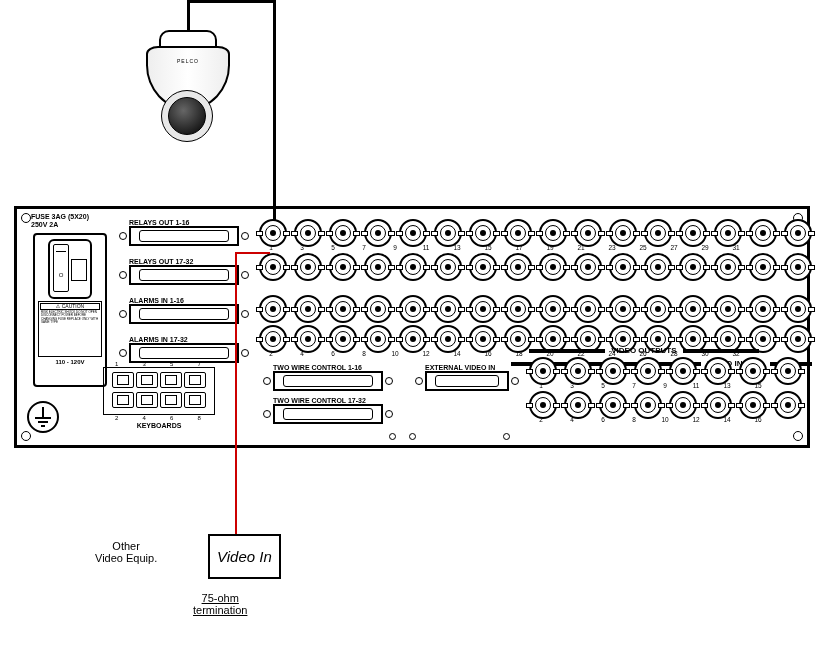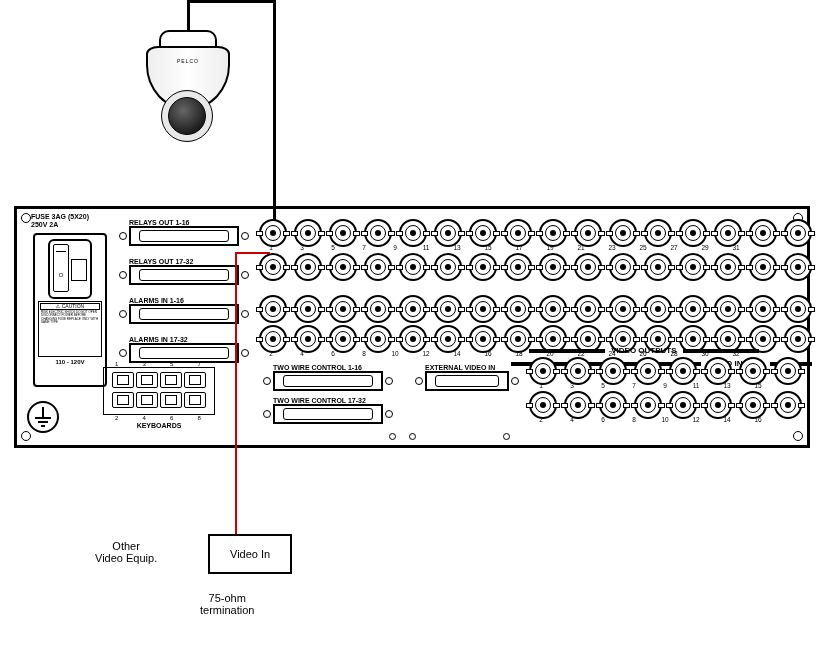--- a/index.html
+++ b/index.html
@@ -51,21 +51,21 @@
   .section-label { font-size:8px; font-weight:bold; }
   .thick-line { background:#000; height:4px; }
 
   
   .ground { width:28px; height:28px; border:2.5px solid #000; border-radius:50%; position:relative; }
   .ground .g1 { position:absolute; left:13px; top:4px; width:2px; height:10px; background:#000; }
   .ground .g2 { position:absolute; left:6px; top:14px; width:16px; height:2px; background:#000; }
   .ground .g3 { position:absolute; left:9px; top:18px; width:10px; height:2px; background:#000; }
   .ground .g4 { position:absolute; left:12px; top:22px; width:4px; height:2px; background:#000; }
 
-  .video-in-box { border:2px solid #000; padding:12px 20px; font-size:11px; background:#fff; }
+  .video-in-box { border:2px solid #000; padding:12px 7px; font-size:15px; background:#fff;font-style:italic; }
   .text-label { font-size:11px; text-align:center; }
 
   .red-line { background:#c00; position:absolute; }
 
   .main-title { font-size:15px; font-weight:bold; }
 </style>
 </head>
 <body>
 
 <div class="canvas">
@@ -597,16 +597,16 @@
   </div>
 
 
   <div class="red-line" style="left:237px; top:252px; width:33px; height:2px;"></div>
   <div class="red-line" style="left:235px; top:252px; width:2px; height:320px;"></div>
   <div class="red-line" style="left:235px; top:570px; width:2px; height:2px;"></div>
 
   <div class="abs text-label" style="left:95px; top:540px; white-space:pre;">Other
 Video Equip.</div>
   <div class="abs video-in-box" style="left:208px; top:534px;"><span>Video In</span></div>
-  <div class="abs text-label" style="left:200px; top:592px; white-space:pre;">75-ohm
+  <div class="abs text-label" style="left:193px; top:592px; white-space:pre;text-decoration:underline;">75-ohm
 termination</div>
 
 </div>
 
 </body></html>

